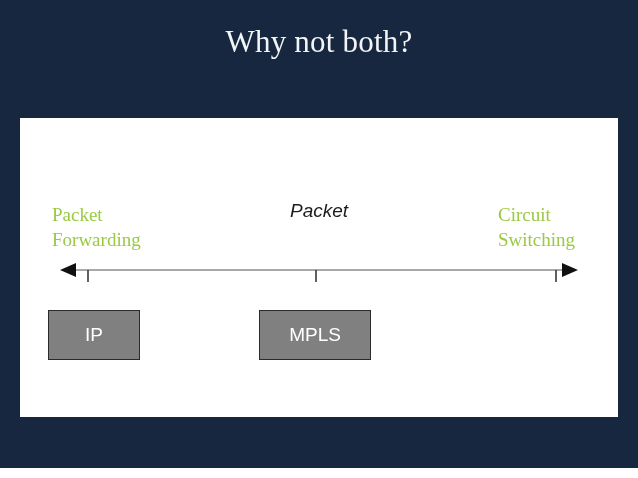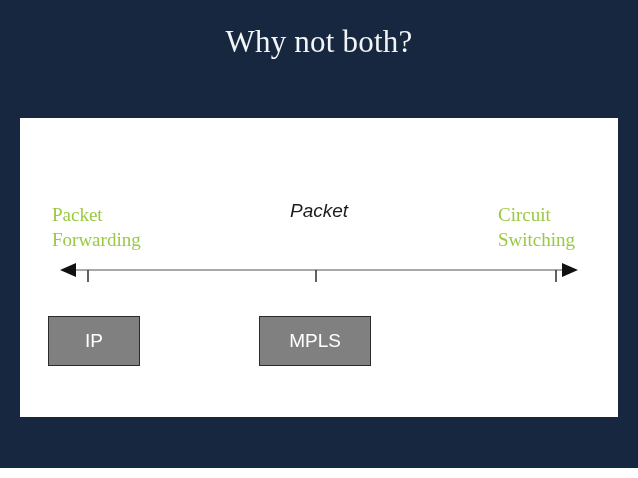--- a/index.html
+++ b/index.html
@@ -85,21 +85,20 @@
     background: #808080;
     border: 1.6px solid #2b2b2b;
     box-sizing: border-box;
     display: flex;
     align-items: center;
     justify-content: center;
     color: #ffffff;
     font-family: "Liberation Sans", sans-serif;
     font-size: 19px;
     font-weight: 400;
-    margin-top: 6px;
   }
   #node-ip    { left: 28px;  width: 92px; }
   #node-mpls  { left: 239px; width: 112px; }
   #node-atm   { left: 483px; width: 82px; }
 </style>
 </head>
 <body>
 
 <div id="slide">
 

